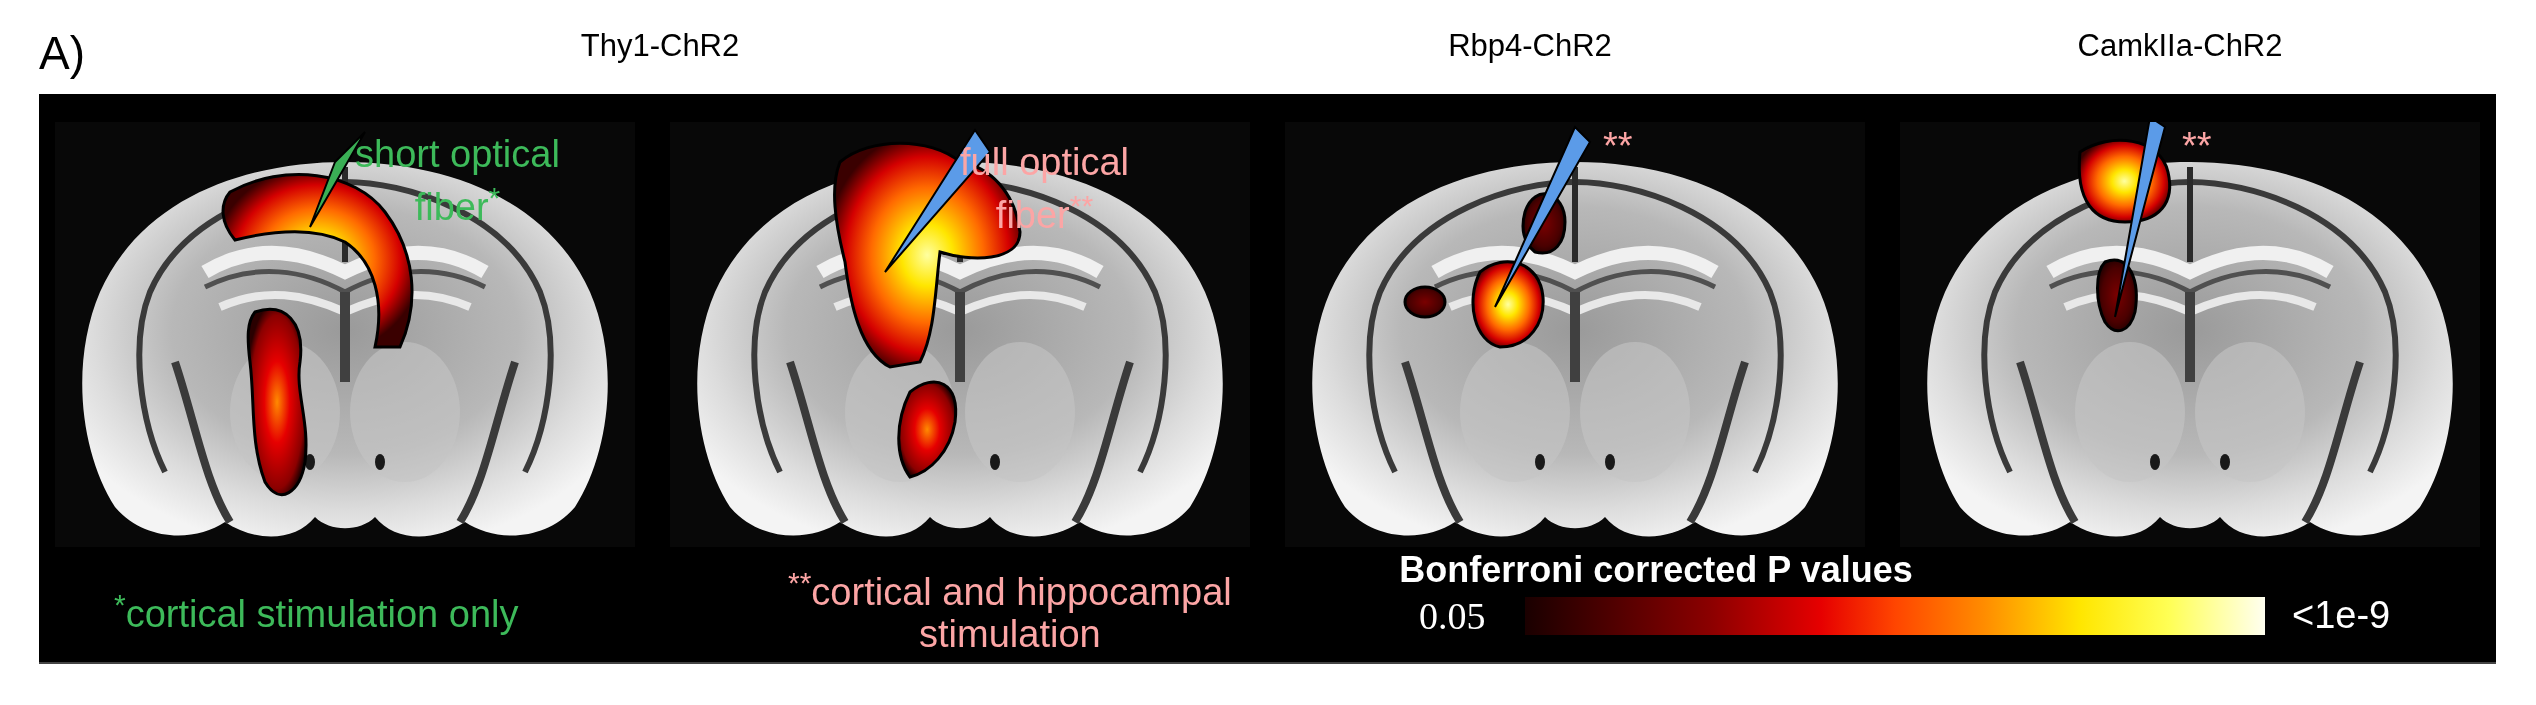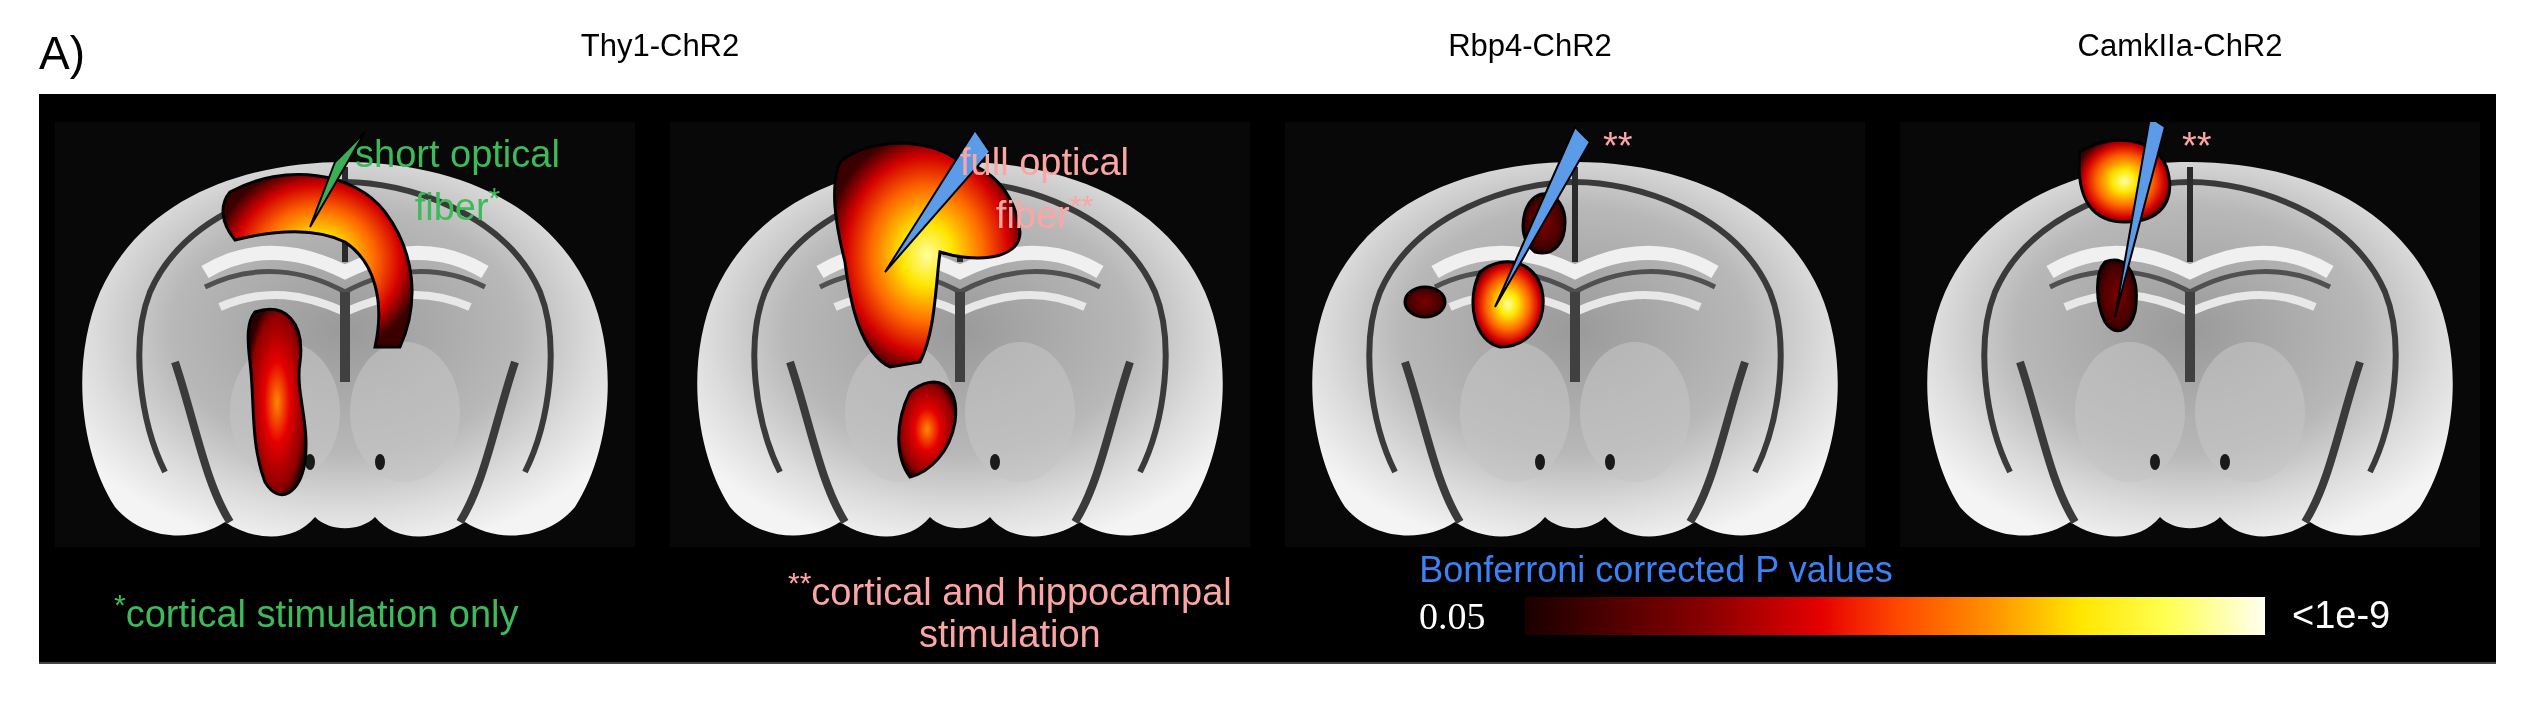--- a/index.html
+++ b/index.html
@@ -9,21 +9,21 @@
   .panel-label { left: 39px; top: 30px; font-size: 46px; color: #000; line-height: 1; }
   .col-title { top: 30px; font-size: 31px; color: #000; line-height: 1; transform: translateX(-50%); white-space: nowrap; }
   .figure-box { left: 39px; top: 94px; width: 2457px; height: 568px; background: #000; border-bottom: 2px solid #444; }
   .brain-panel { top: 28px; width: 580px; height: 425px; background: #080808; overflow: hidden; }
   .brain-panel svg { width: 100%; height: 100%; display: block; }
   .annot { font-size: 38px; line-height: 44px; text-align: center; white-space: nowrap; }
   .green { color: #3dba5a; }
   .blue { color: #fca5a5; }
   .sup { font-size: 30px; vertical-align: 12px; }
   .footnote { font-size: 38px; line-height: 42px; text-align: center; white-space: nowrap; }
-  .cb-title { font-size: 36px; color: #3b82f6; white-space: nowrap; transform: translateX(-50%); }
+  .cb-title { font-size: 36px; color: #ffffff; white-space: nowrap; transform: translateX(-50%); font-weight: bold; }
   .cb-label { font-size: 38px; color: #fff; white-space: nowrap; }
   .cb-bar { height: 38px; }
 </style>
 </head>
 <body>
 
 <div class="abs panel-label">A)</div>
 
 <div class="abs col-title" style="left:660px">Thy1-ChR2</div>
 <div class="abs col-title" style="left:1530px">Rbp4-ChR2</div>

